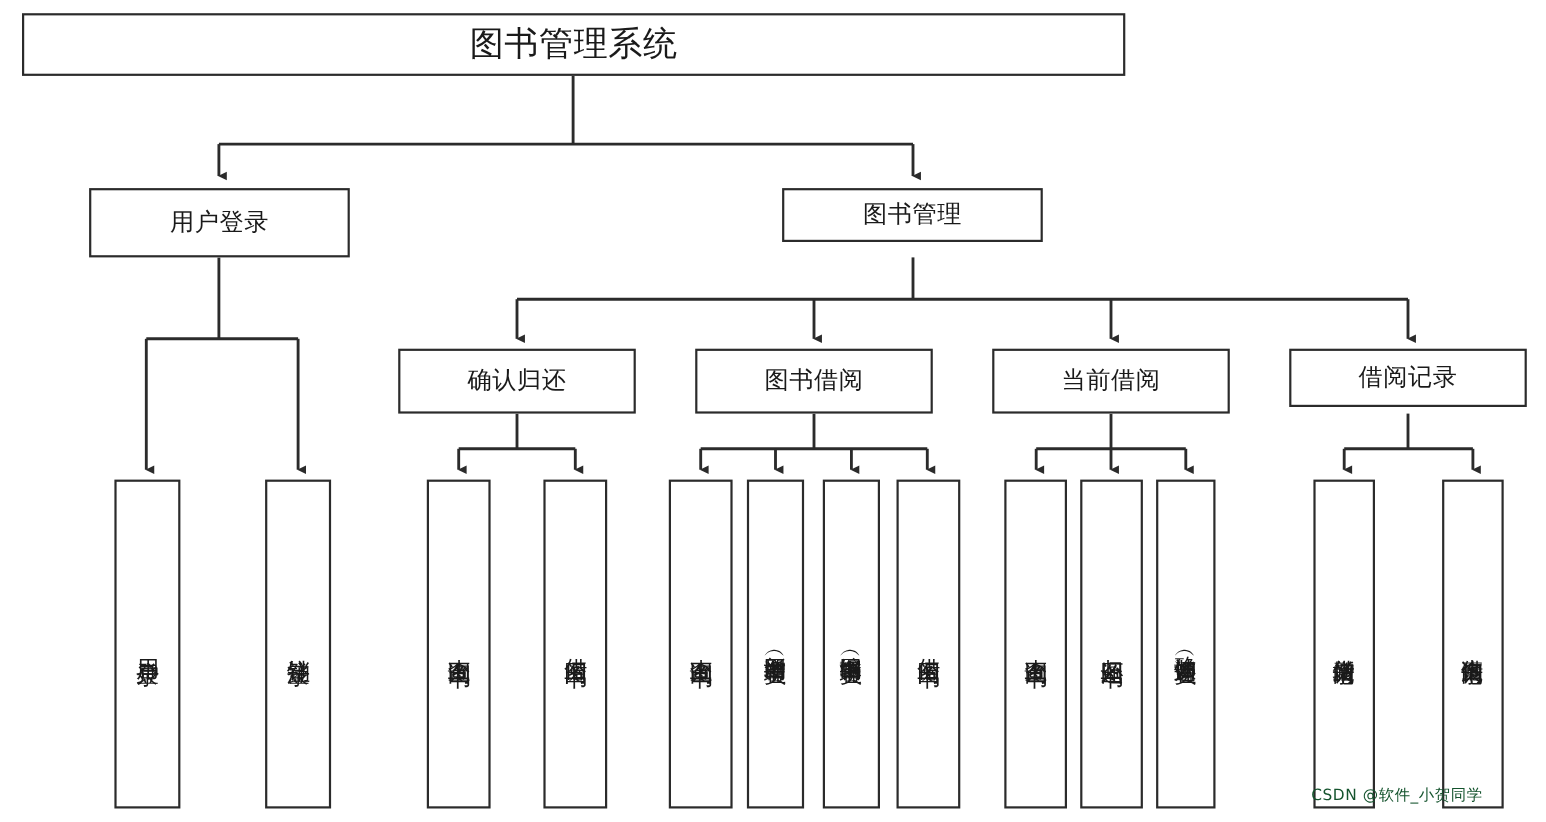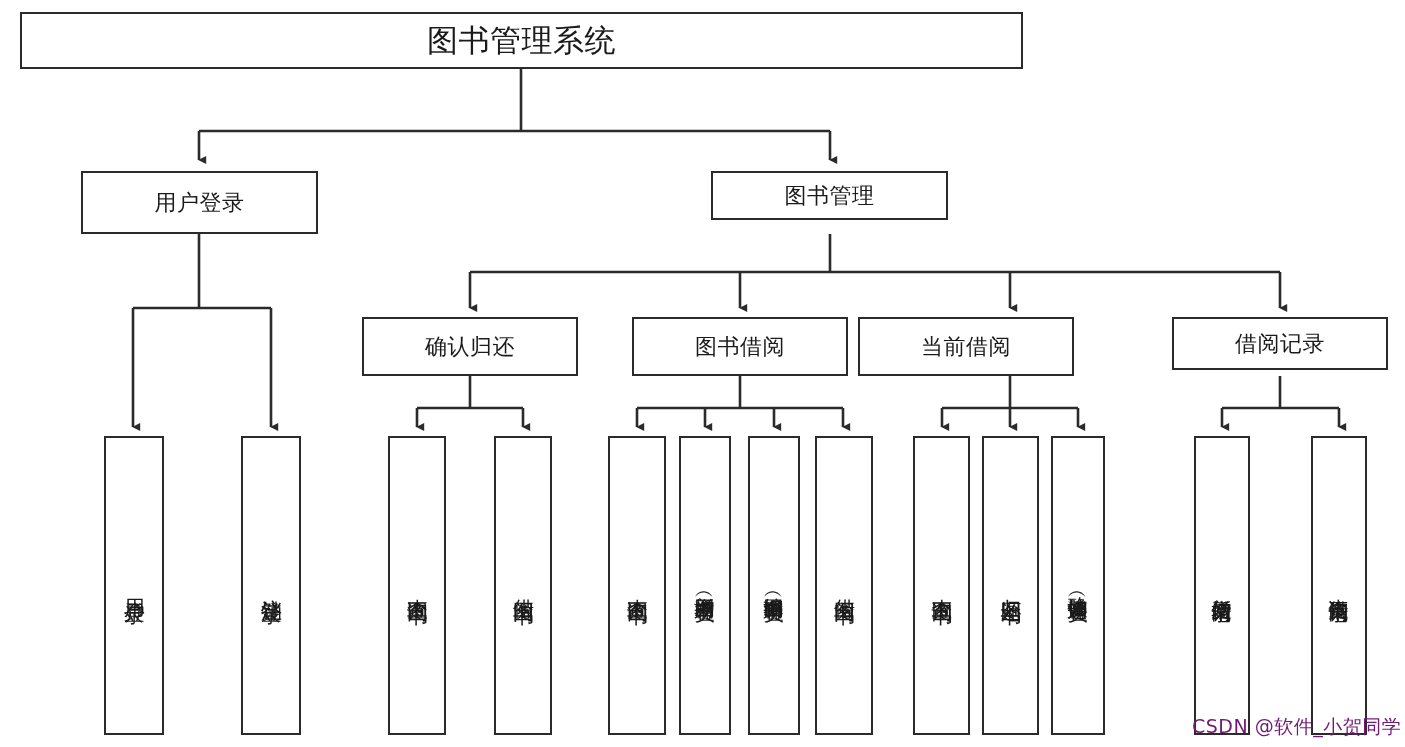--- a/index.html
+++ b/index.html
@@ -67,22 +67,22 @@
   }
   .node.vert.narrow .lbl {
     font-size: 20px;
     line-height: 1.2;
     letter-spacing: 1px;
   }
   .watermark {
     position: absolute;
     left: 1192px;
     top: 714px;
-    font-size: 19px;
-    color: #701a75;
+    font-size: 14px;
+    color: #14532d;
     white-space: nowrap;
     z-index: 5;
     letter-spacing: 0.5px;
   }
 </style>
 </head>
 <body>
 
 <div id="canvas">
 
@@ -152,21 +152,21 @@
   </div>
 
   <div class="node horiz" style="left:362px; top:317px; width:216px; height:59px;">
     <span class="lbl">确认归还</span>
   </div>
 
   <div class="node horiz" style="left:632px; top:317px; width:216px; height:59px;justify-content:center;">
     <span class="lbl">图书借阅</span>
   </div>
 
-  <div class="node horiz" style="left:858px; top:317px; width:216px; height:59px;">
+  <div class="node horiz" style="left:902px; top:317px; width:216px; height:59px;">
     <span class="lbl">当前借阅</span>
   </div>
 
   <div class="node horiz" style="left:1172px; top:317px; width:216px; height:53px;">
     <span class="lbl">借阅记录</span>
   </div>
 
   <div class="node vert" style="left:104px; top:436px; width:60px; height:299px;">
     <span class="lbl">用户登录</span>
   </div>

